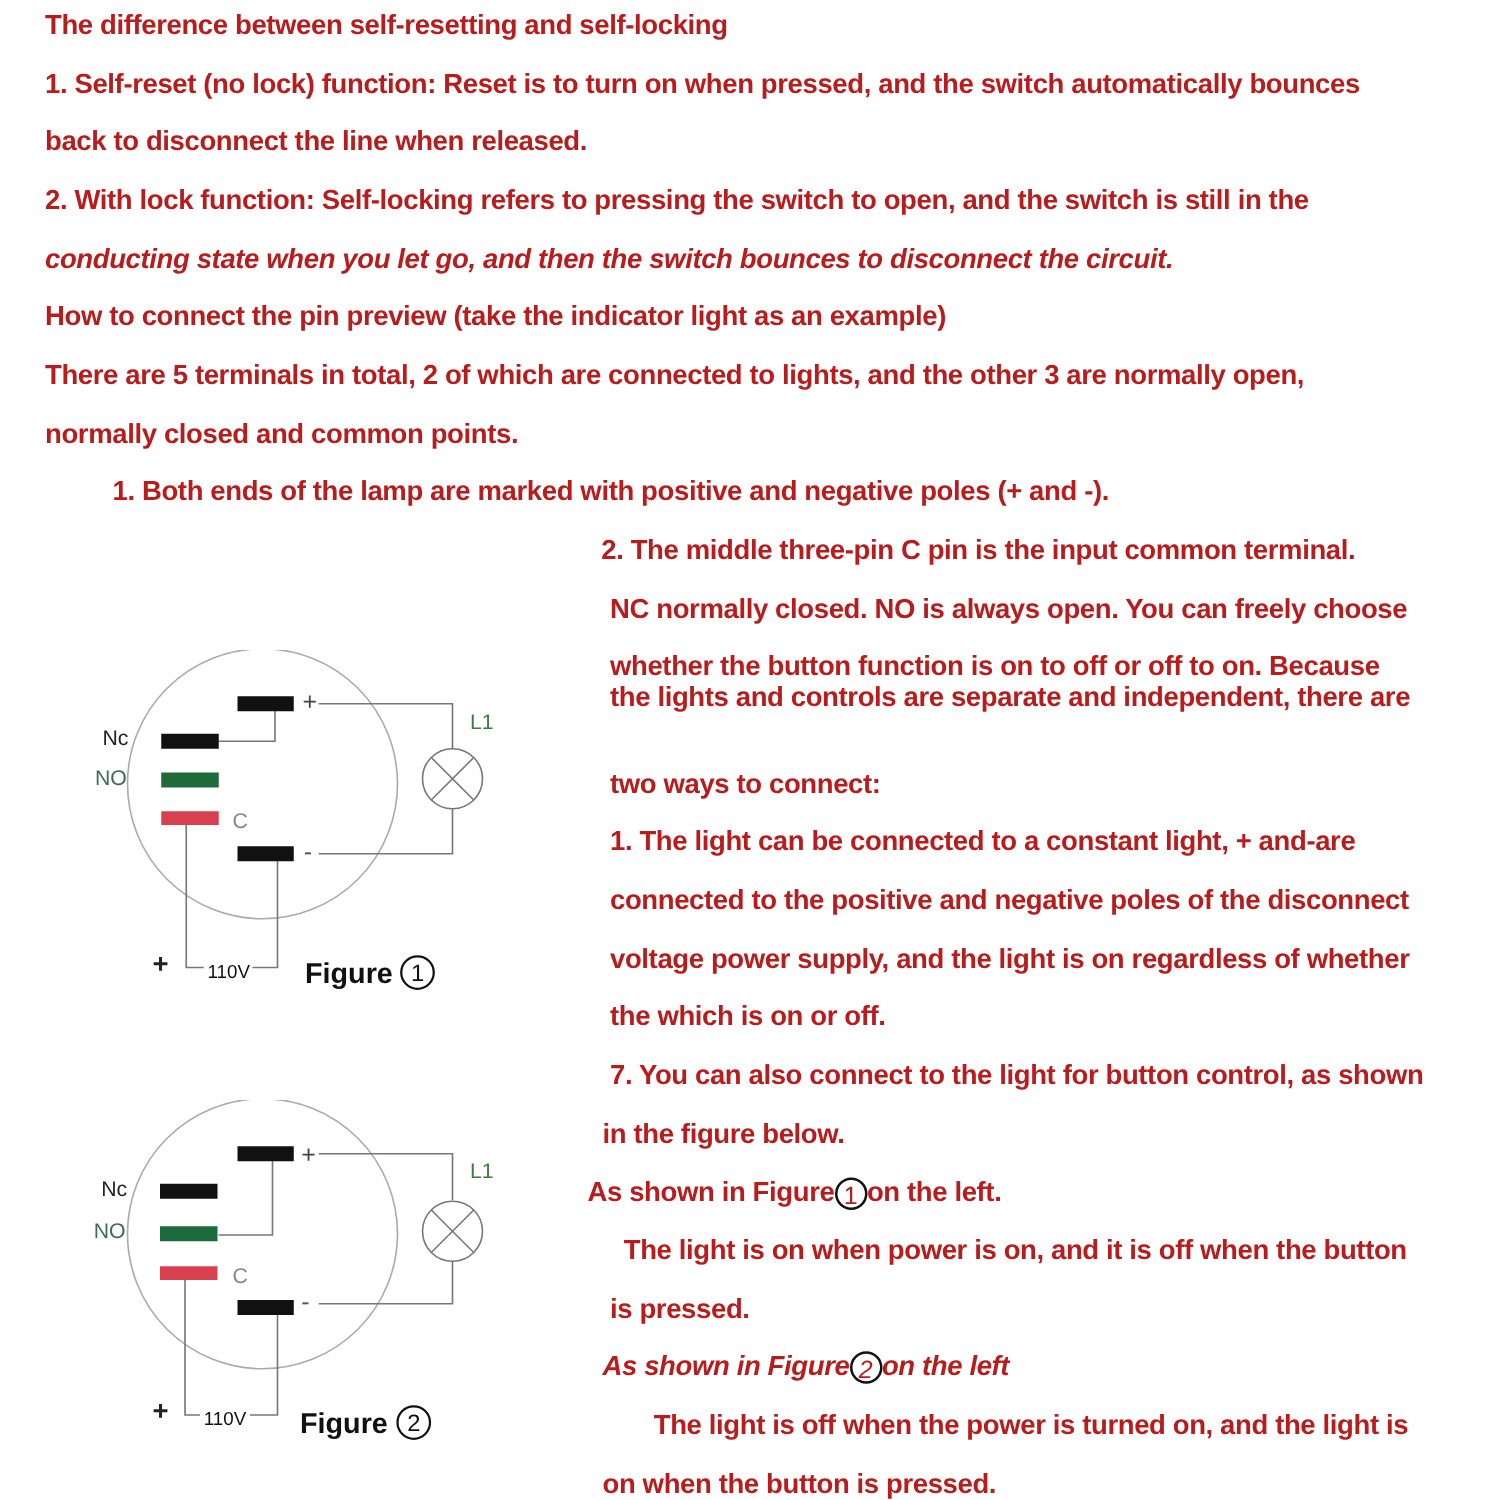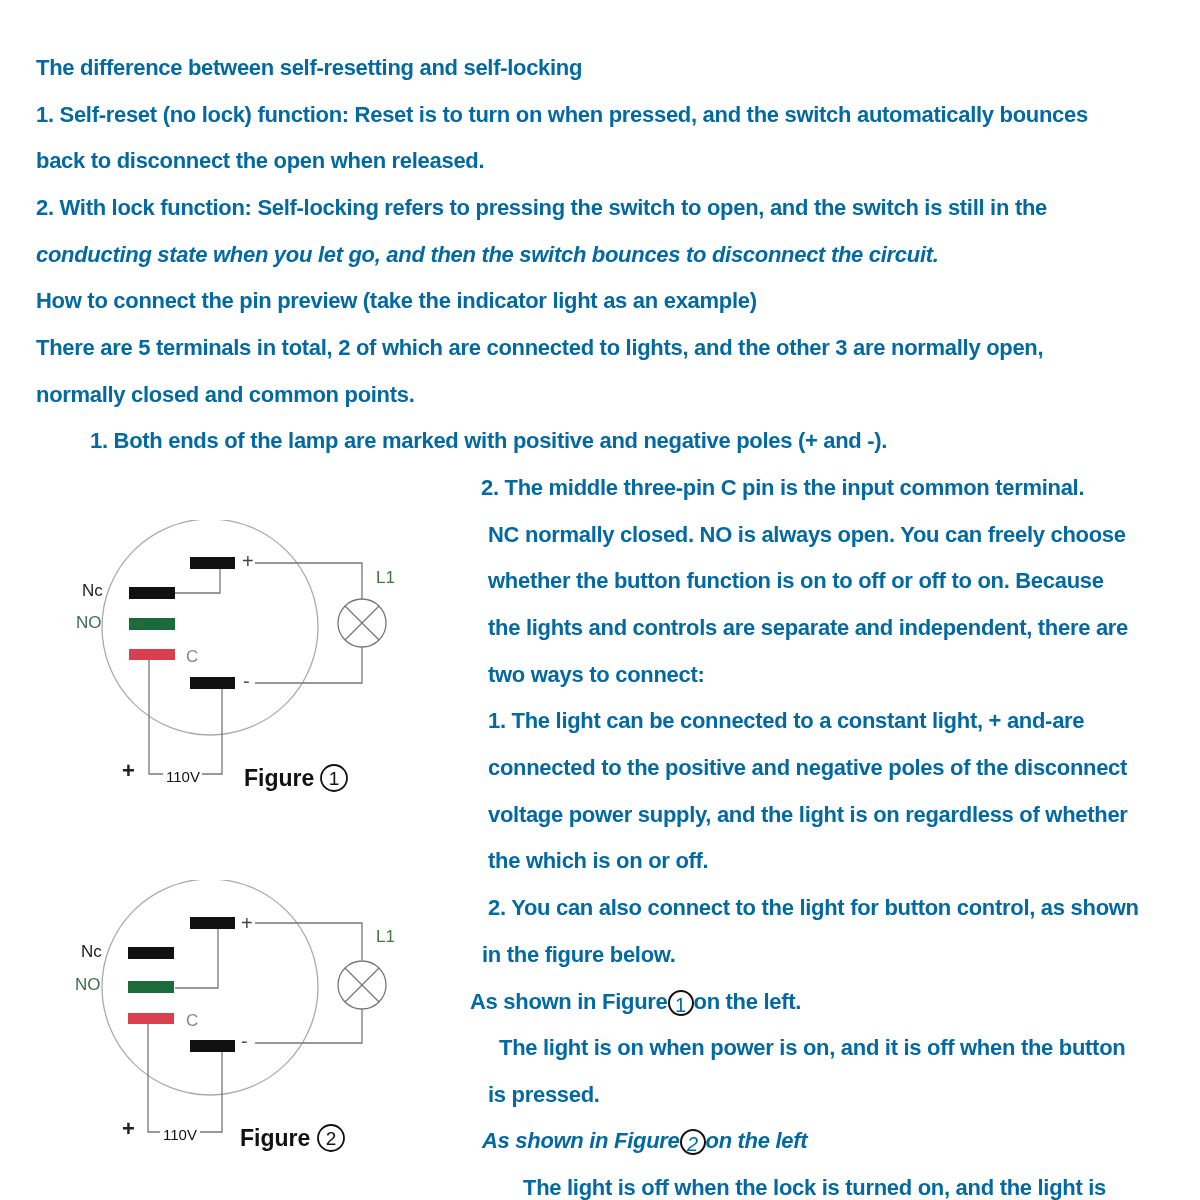--- a/index.html
+++ b/index.html
@@ -1,58 +1,58 @@
 <!DOCTYPE html>
 <html><head>
 <meta charset="utf-8">
 <style>
   html, body { margin: 0; padding: 0; background: #ffffff; }
   body { width: 1200px; height: 1200px; position: relative; overflow: hidden;
          font-family: "Liberation Sans", sans-serif; color: #111; }
   .line { position: absolute; font-size: 22px; font-weight: bold; white-space: nowrap;
-          letter-spacing: -0.3px; line-height: 28px; color: #0369a1; margin-top: 48px; }
+          letter-spacing: -0.3px; line-height: 28px; color: #b91c1c; }
   .diagram { position: absolute; }
   .circled { display: inline-block; width: 26px; height: 26px; border: 2px solid #111; border-radius: 50%;
              text-align: center; line-height: 26px; font-size: 20px; box-sizing: border-box; vertical-align: middle;
              font-weight: normal; }
 </style>
 </head>
 <body>
 
 <div class="line" style="left:36px; top:6px;">The difference between self-resetting and self-locking</div>
 <div class="line" style="left:36px; top:53px;">1. Self-reset (no lock) function: Reset is to turn on when pressed, and the switch automatically bounces</div>
-<div class="line" style="left:36px; top:99px;">back to disconnect the open when released.</div>
+<div class="line" style="left:36px; top:99px;">back to disconnect the line when released.</div>
 <div class="line" style="left:36px; top:146px;">2. With lock function: Self-locking refers to pressing the switch to open, and the switch is still in the</div>
 <div class="line" style="left:36px; top:193px;font-style:italic;">conducting state when you let go, and then the switch bounces to disconnect the circuit.</div>
 <div class="line" style="left:36px; top:239px;">How to connect the pin preview (take the indicator light as an example)</div>
 <div class="line" style="left:36px; top:286px;">There are 5 terminals in total, 2 of which are connected to lights, and the other 3 are normally open,</div>
 <div class="line" style="left:36px; top:333px;">normally closed and common points.</div>
 <div class="line" style="left:90px; top:379px;">1. Both ends of the lamp are marked with positive and negative poles (+ and -).</div>
 
 <div class="line" style="left:481px; top:426px;">2. The middle three-pin C pin is the input common terminal.</div>
 <div class="line" style="left:488px; top:473px;">NC normally closed. NO is always open. You can freely choose</div>
 <div class="line" style="left:488px; top:519px;">whether the button function is on to off or off to on. Because</div>
-<div class="line" style="left:488px; top:566px;text-align:center;">the lights and controls are separate and independent, there are</div>
+<div class="line" style="left:488px; top:544px;text-align:center;">the lights and controls are separate and independent, there are</div>
 <div class="line" style="left:488px; top:613px;">two ways to connect:</div>
 <div class="line" style="left:488px; top:659px;">1. The light can be connected to a constant light, + and-are</div>
 <div class="line" style="left:488px; top:706px;">connected to the positive and negative poles of the disconnect</div>
 <div class="line" style="left:488px; top:753px;">voltage power supply, and the light is on regardless of whether</div>
 <div class="line" style="left:488px; top:799px;">the which is on or off.</div>
-<div class="line" style="left:488px; top:846px;">2. You can also connect to the light for button control, as shown</div>
+<div class="line" style="left:488px; top:846px;">7. You can also connect to the light for button control, as shown</div>
 <div class="line" style="left:482px; top:893px;">in the figure below.</div>
 
 <div class="line" style="left:470px; top:940px;">
   <span>As shown in Figure</span><span class="circled">1</span><span>on the left.</span>
 </div>
 <div class="line" style="left:499px; top:986px;">The light is on when power is on, and it is off when the button</div>
 <div class="line" style="left:488px; top:1033px;">is pressed.</div>
 <div class="line" style="left:482px; top:1079px;font-style:italic;">
   <span>As shown in Figure</span><span class="circled">2</span><span>on the left</span>
 </div>
-<div class="line" style="left:523px; top:1126px;">The light is off when the lock is turned on, and the light is</div>
+<div class="line" style="left:523px; top:1126px;">The light is off when the power is turned on, and the light is</div>
 <div class="line" style="left:482px; top:1173px;">on when the button is pressed.</div>
 
 <svg class="diagram" style="left:60px; top:520px;" width="360" height="290" viewBox="0 0 360 290">
   <circle cx="150" cy="107" r="108" fill="none" stroke="#aaa" stroke-width="1.3"></circle>
 
   <g stroke="#777" stroke-width="1.3" fill="none">
     <polyline points="115,73 160,73 160,43"></polyline>
     <polyline points="195,43 302,43 302,80"></polyline>
     <polyline points="302,127 302,163 195,163"></polyline>
     <polyline points="89,138 89,254 103,254"></polyline>

